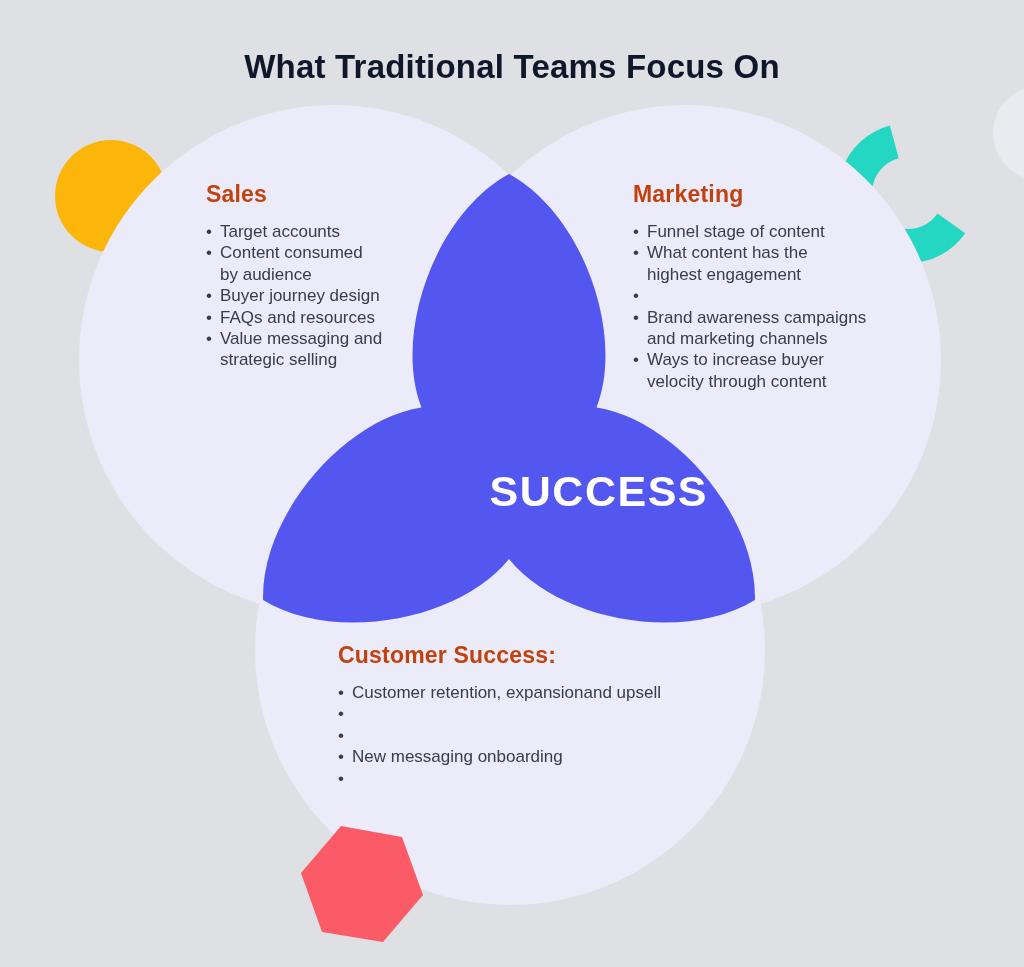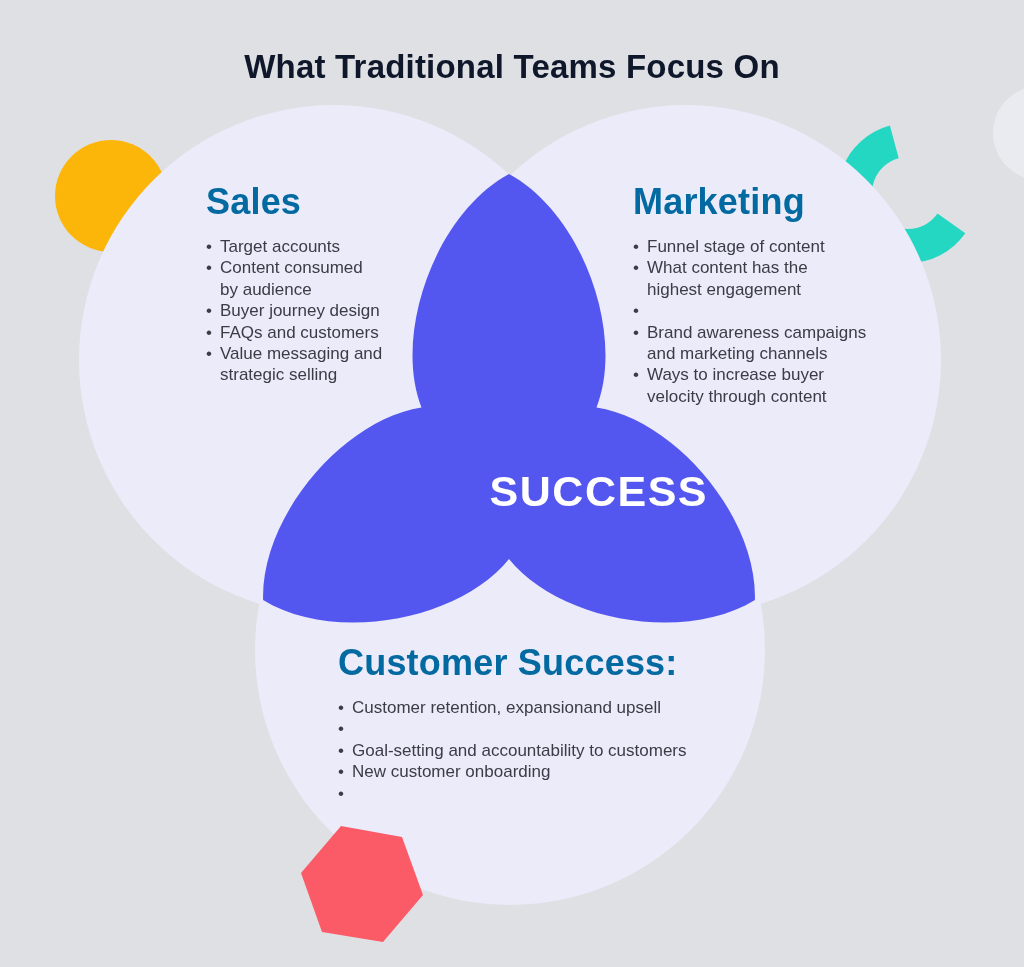--- a/index.html
+++ b/index.html
@@ -9,21 +9,21 @@
     background:#dfe0e4;
   }
   .bg-svg{position:absolute;left:0;top:0;width:1024px;height:967px;display:block;}
   .title{
     position:absolute;left:0;top:48px;width:1024px;margin:0;
     text-align:center;font-size:33px;font-weight:800;color:#0f172a;
     letter-spacing:0.2px;
   }
   .sec{position:absolute;}
   .sec h2{
-    margin:0;font-size:36px;font-weight:800;color:#0369a1;letter-spacing:0.2px;
+    margin:0;font-size:23px;font-weight:800;color:#c2410c;letter-spacing:0.2px;
   }
   .bullets{margin-top:13px;}
   .bullet-row{
     display:flex;align-items:flex-start;
     font-size:17px;line-height:21.4px;color:#3c3c46;
   }
   .bullet-dot{width:14px;flex:0 0 14px;}
   .bullet-text{white-space:pre-line;}
   .sec-sales{left:206px;top:181px;width:240px;}
   .sec-marketing{left:633px;top:181px;width:260px;}
@@ -76,21 +76,21 @@
         <span class="bullet-dot">•</span>
         <span class="bullet-text">Content consumed
 by audience</span>
       </div>
       <div class="bullet-row">
         <span class="bullet-dot">•</span>
         <span class="bullet-text">Buyer journey design</span>
       </div>
       <div class="bullet-row">
         <span class="bullet-dot">•</span>
-        <span class="bullet-text">FAQs and customers</span>
+        <span class="bullet-text">FAQs and resources</span>
       </div>
       <div class="bullet-row">
         <span class="bullet-dot">•</span>
         <span class="bullet-text">Value messaging and
 strategic selling</span>
       </div>
     </div>
   </div>
 
   <div class="sec sec-marketing">
@@ -126,25 +126,24 @@
     <div class="bullets">
       <div class="bullet-row">
         <span class="bullet-dot">•</span>
         <span class="bullet-text">Customer retention, expansionand upsell</span>
       </div>
       <div class="bullet-row">
         <span class="bullet-dot">•</span>
       </div>
       <div class="bullet-row">
         <span class="bullet-dot">•</span>
-        <span class="bullet-text">Goal-setting and accountability to customers</span>
       </div>
       <div class="bullet-row">
         <span class="bullet-dot">•</span>
-        <span class="bullet-text">New customer onboarding</span>
+        <span class="bullet-text">New messaging onboarding</span>
       </div>
       <div class="bullet-row">
         <span class="bullet-dot">•</span>
       </div>
     </div>
   </div>
 
   <div class="success-label">SUCCESS</div>
 
 </div>

